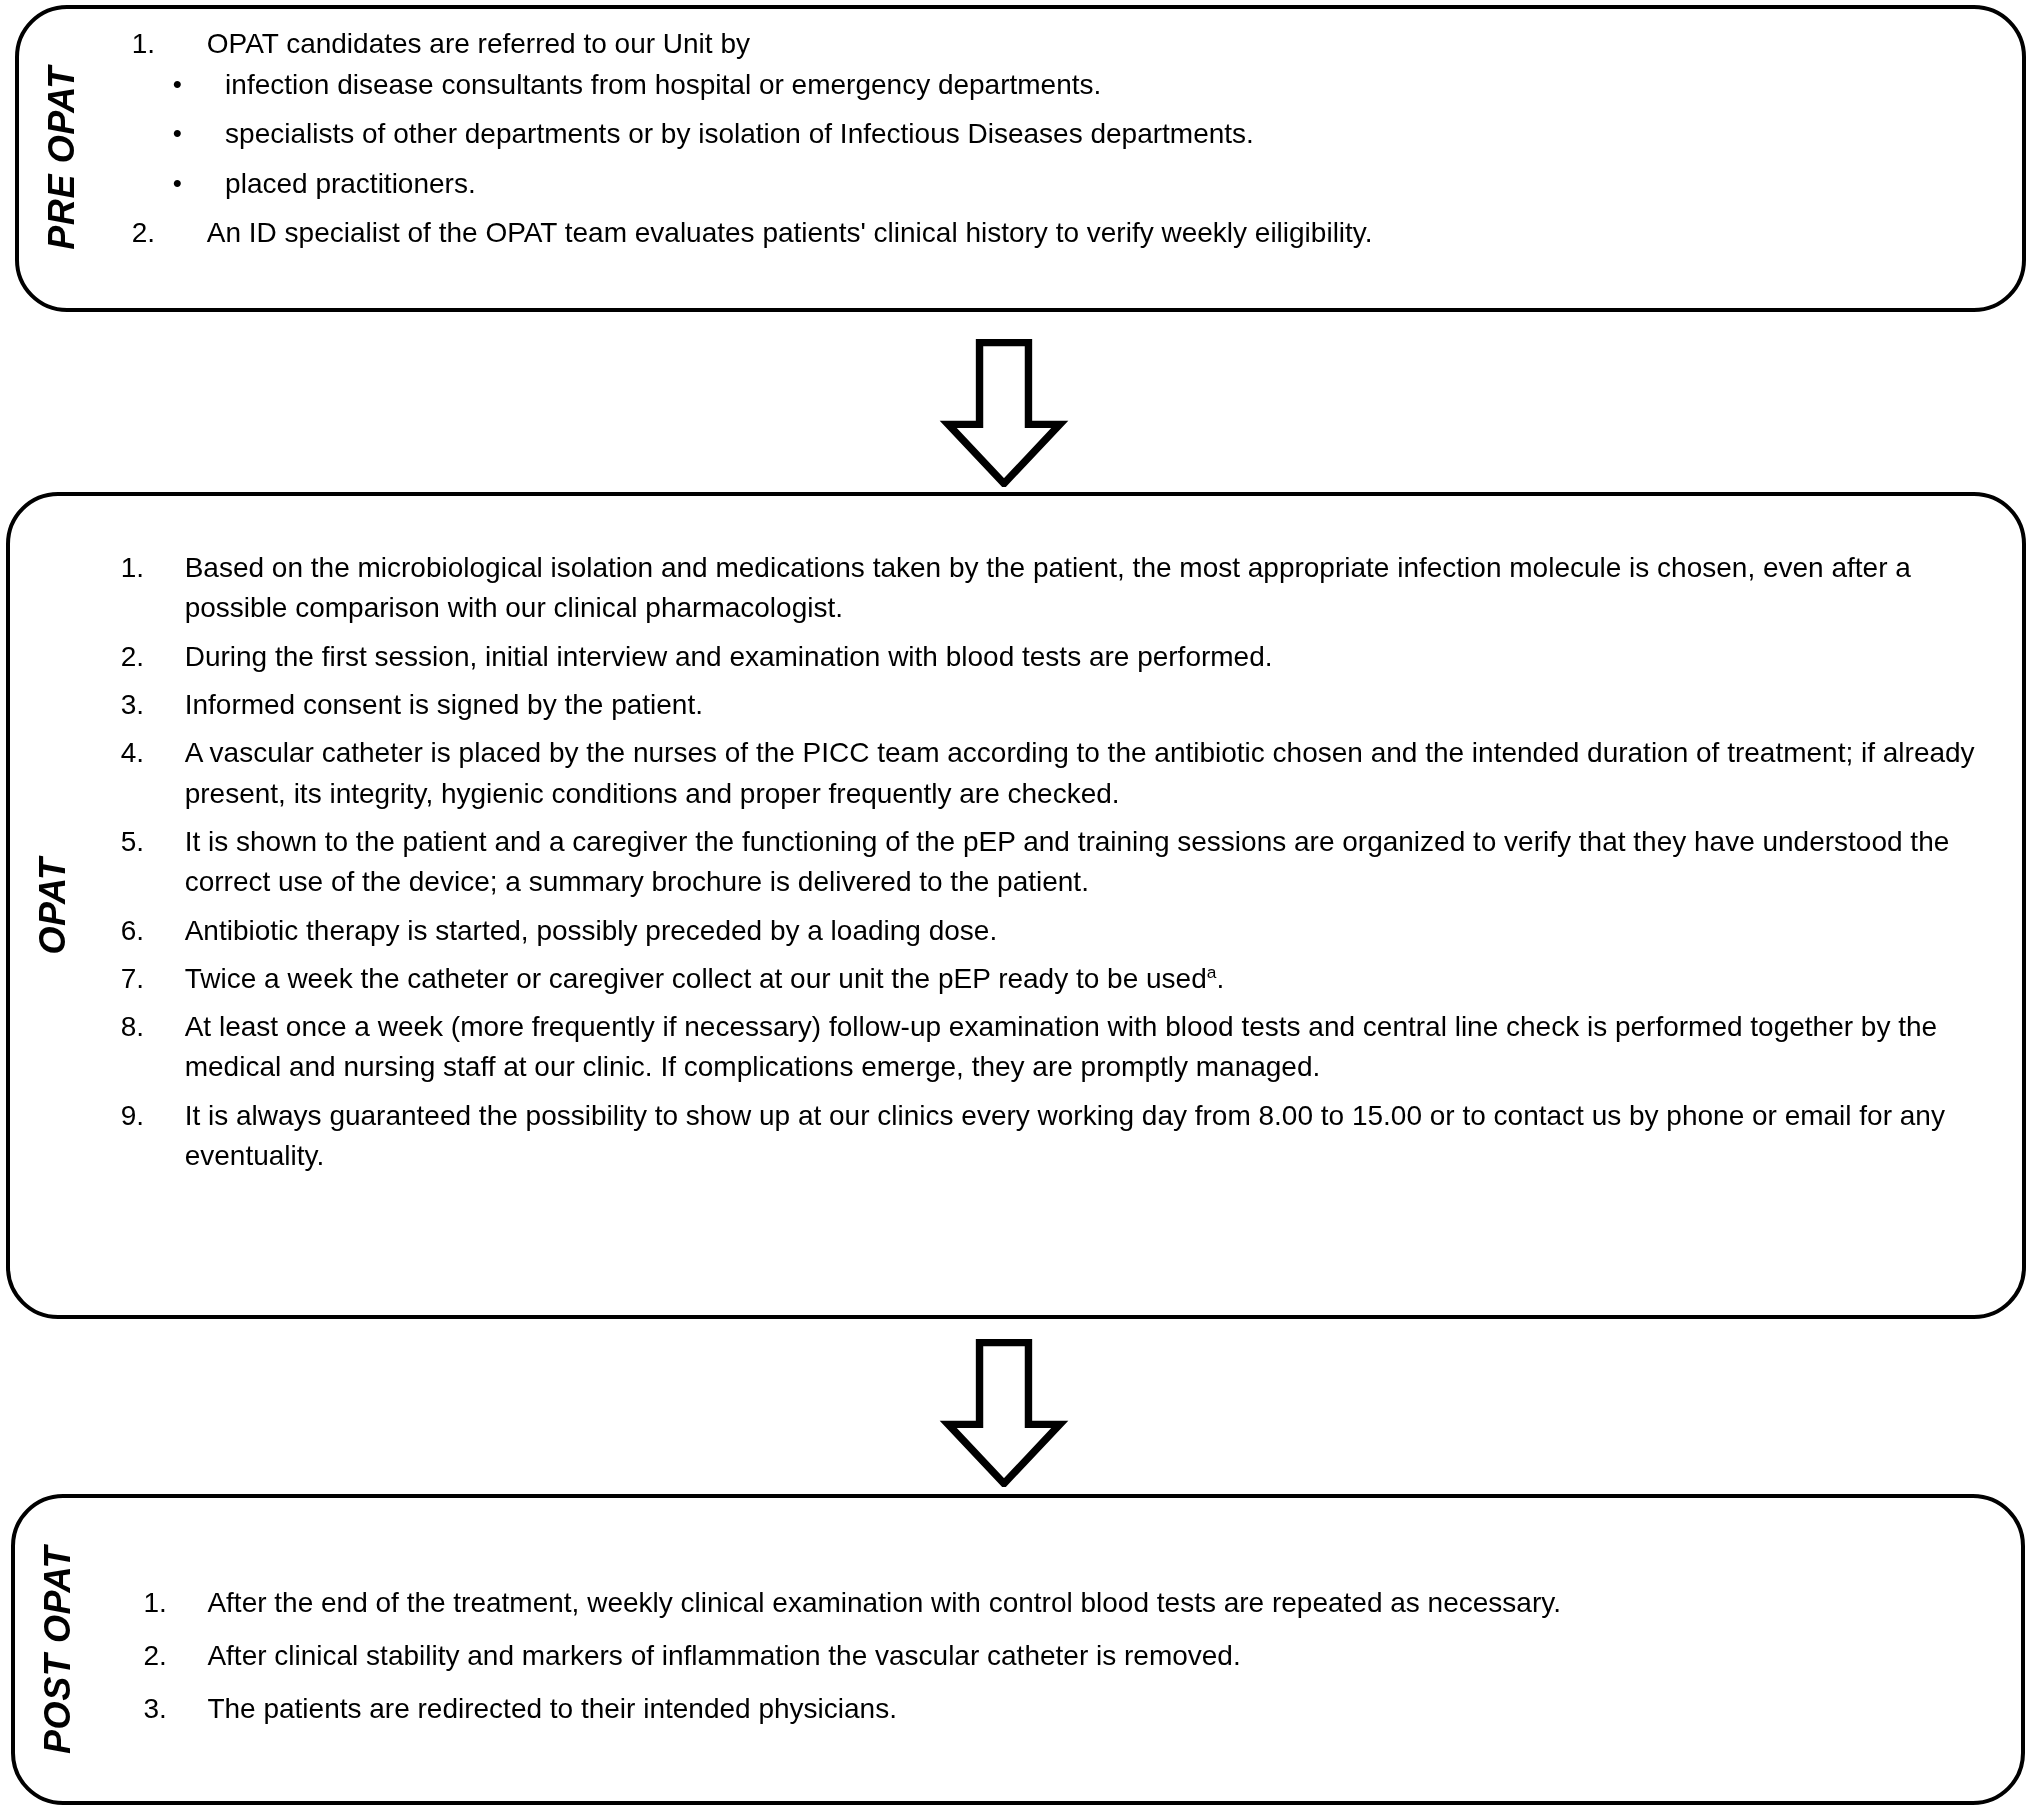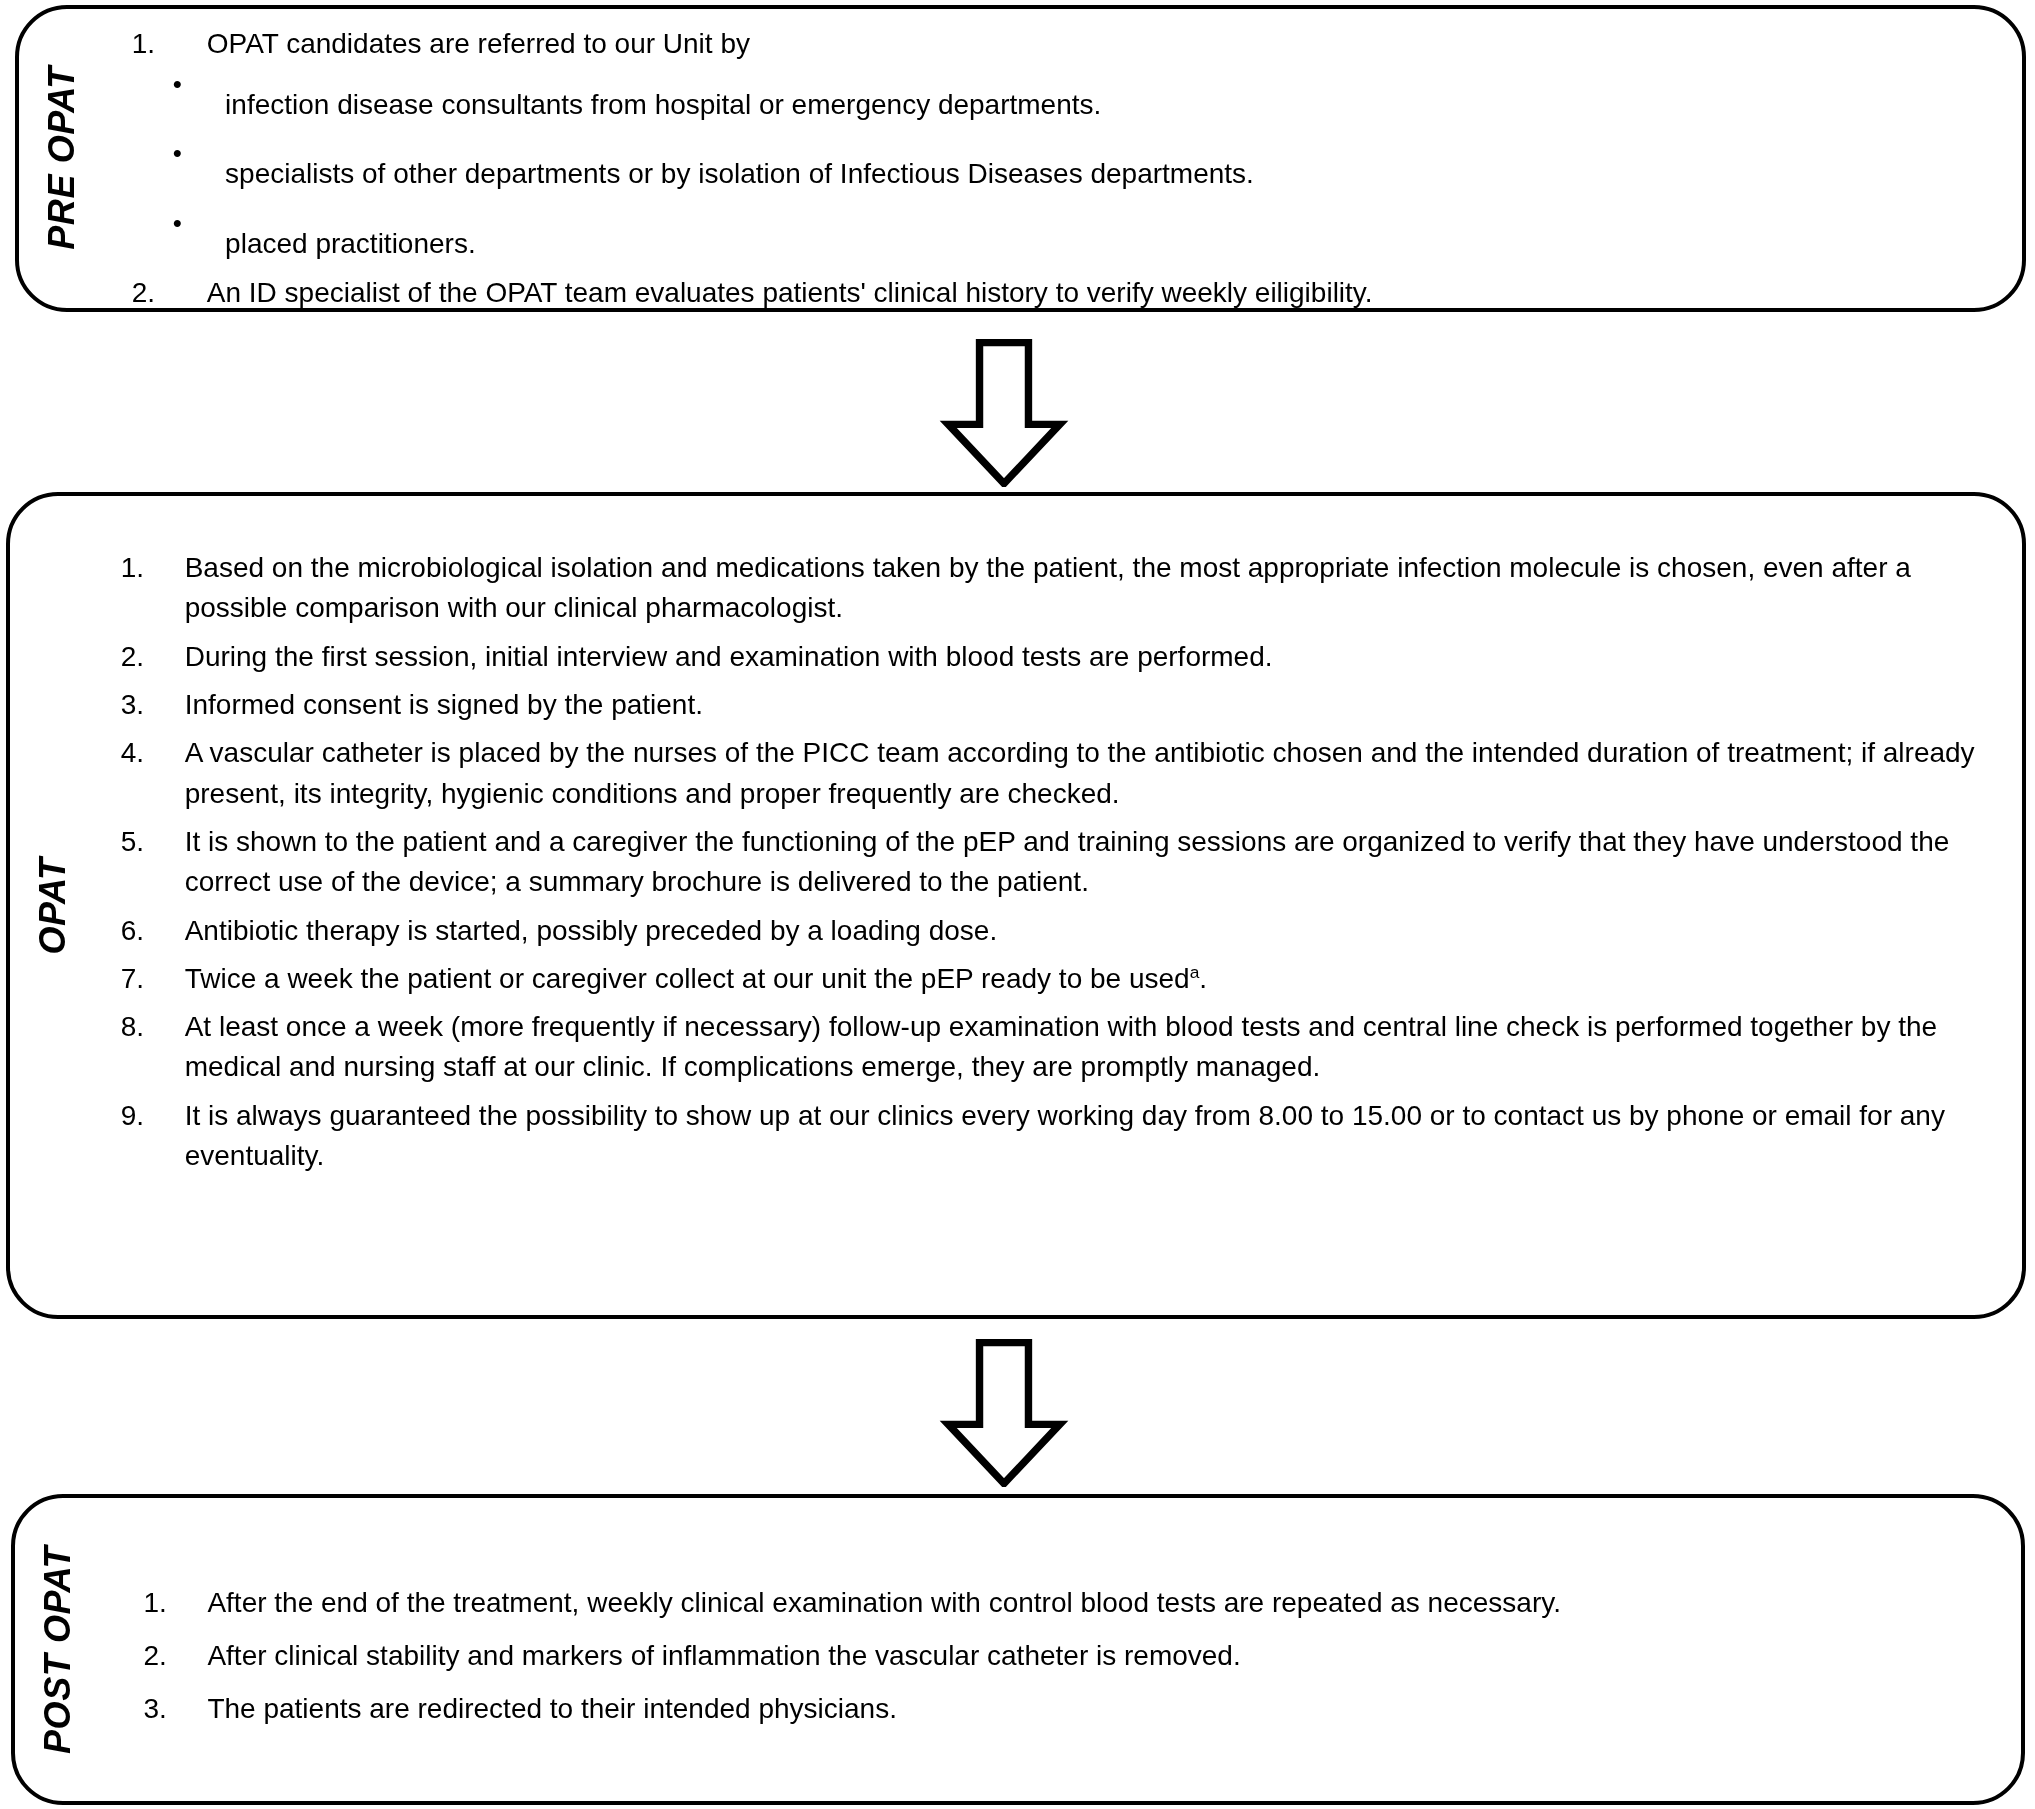--- a/index.html
+++ b/index.html
@@ -73,21 +73,21 @@
   }
   .sub-item {
     display: flex;
     flex-direction: row;
     align-items: flex-start;
   }
   .sub-bullet {
     flex: 0 0 auto;
     text-align: center;
   }
-  .sub-text { flex: 1 1 auto; margin-top: 20px; }
+  .sub-text { flex: 1 1 auto; }
 
   
   #pre-opat-box {
     left: 14.8px;
     top: 4.5px;
     width: 2011px;
     height: 307px;
   }
   #pre-opat-box .stage-label-col { width: 85px; }
   #pre-opat-box .stage-label { font-size: 36px; }
@@ -209,21 +209,21 @@
     <li class="step">
       <span class="step-num">5.</span>
       <span class="step-text">It is shown to the patient and a caregiver the functioning of the pEP and training sessions are organized to verify that they have understood the correct use of the device; a summary brochure is delivered to the patient.</span>
     </li>
     <li class="step">
       <span class="step-num">6.</span>
       <span class="step-text">Antibiotic therapy is started, possibly preceded by a loading dose.</span>
     </li>
     <li class="step">
       <span class="step-num">7.</span>
-      <span class="step-text"><span>Twice a week the patient or caregiver collect at our unit the pEP ready to be used</span><sup>a</sup><span>.</span></span>
+      <span class="step-text"><span>Twice a week the catheter or caregiver collect at our unit the pEP ready to be used</span><sup>a</sup><span>.</span></span>
     </li>
     <li class="step">
       <span class="step-num">8.</span>
       <span class="step-text">At least once a week (more frequently if necessary) follow-up examination with blood tests and central line check is performed together by the medical and nursing staff at our clinic. If complications emerge, they are promptly managed.</span>
     </li>
     <li class="step">
       <span class="step-num">9.</span>
       <span class="step-text">It is always guaranteed the possibility to show up at our clinics every working day from 8.00 to 15.00 or to contact us by phone or email for any eventuality.</span>
     </li>
   </ol>

